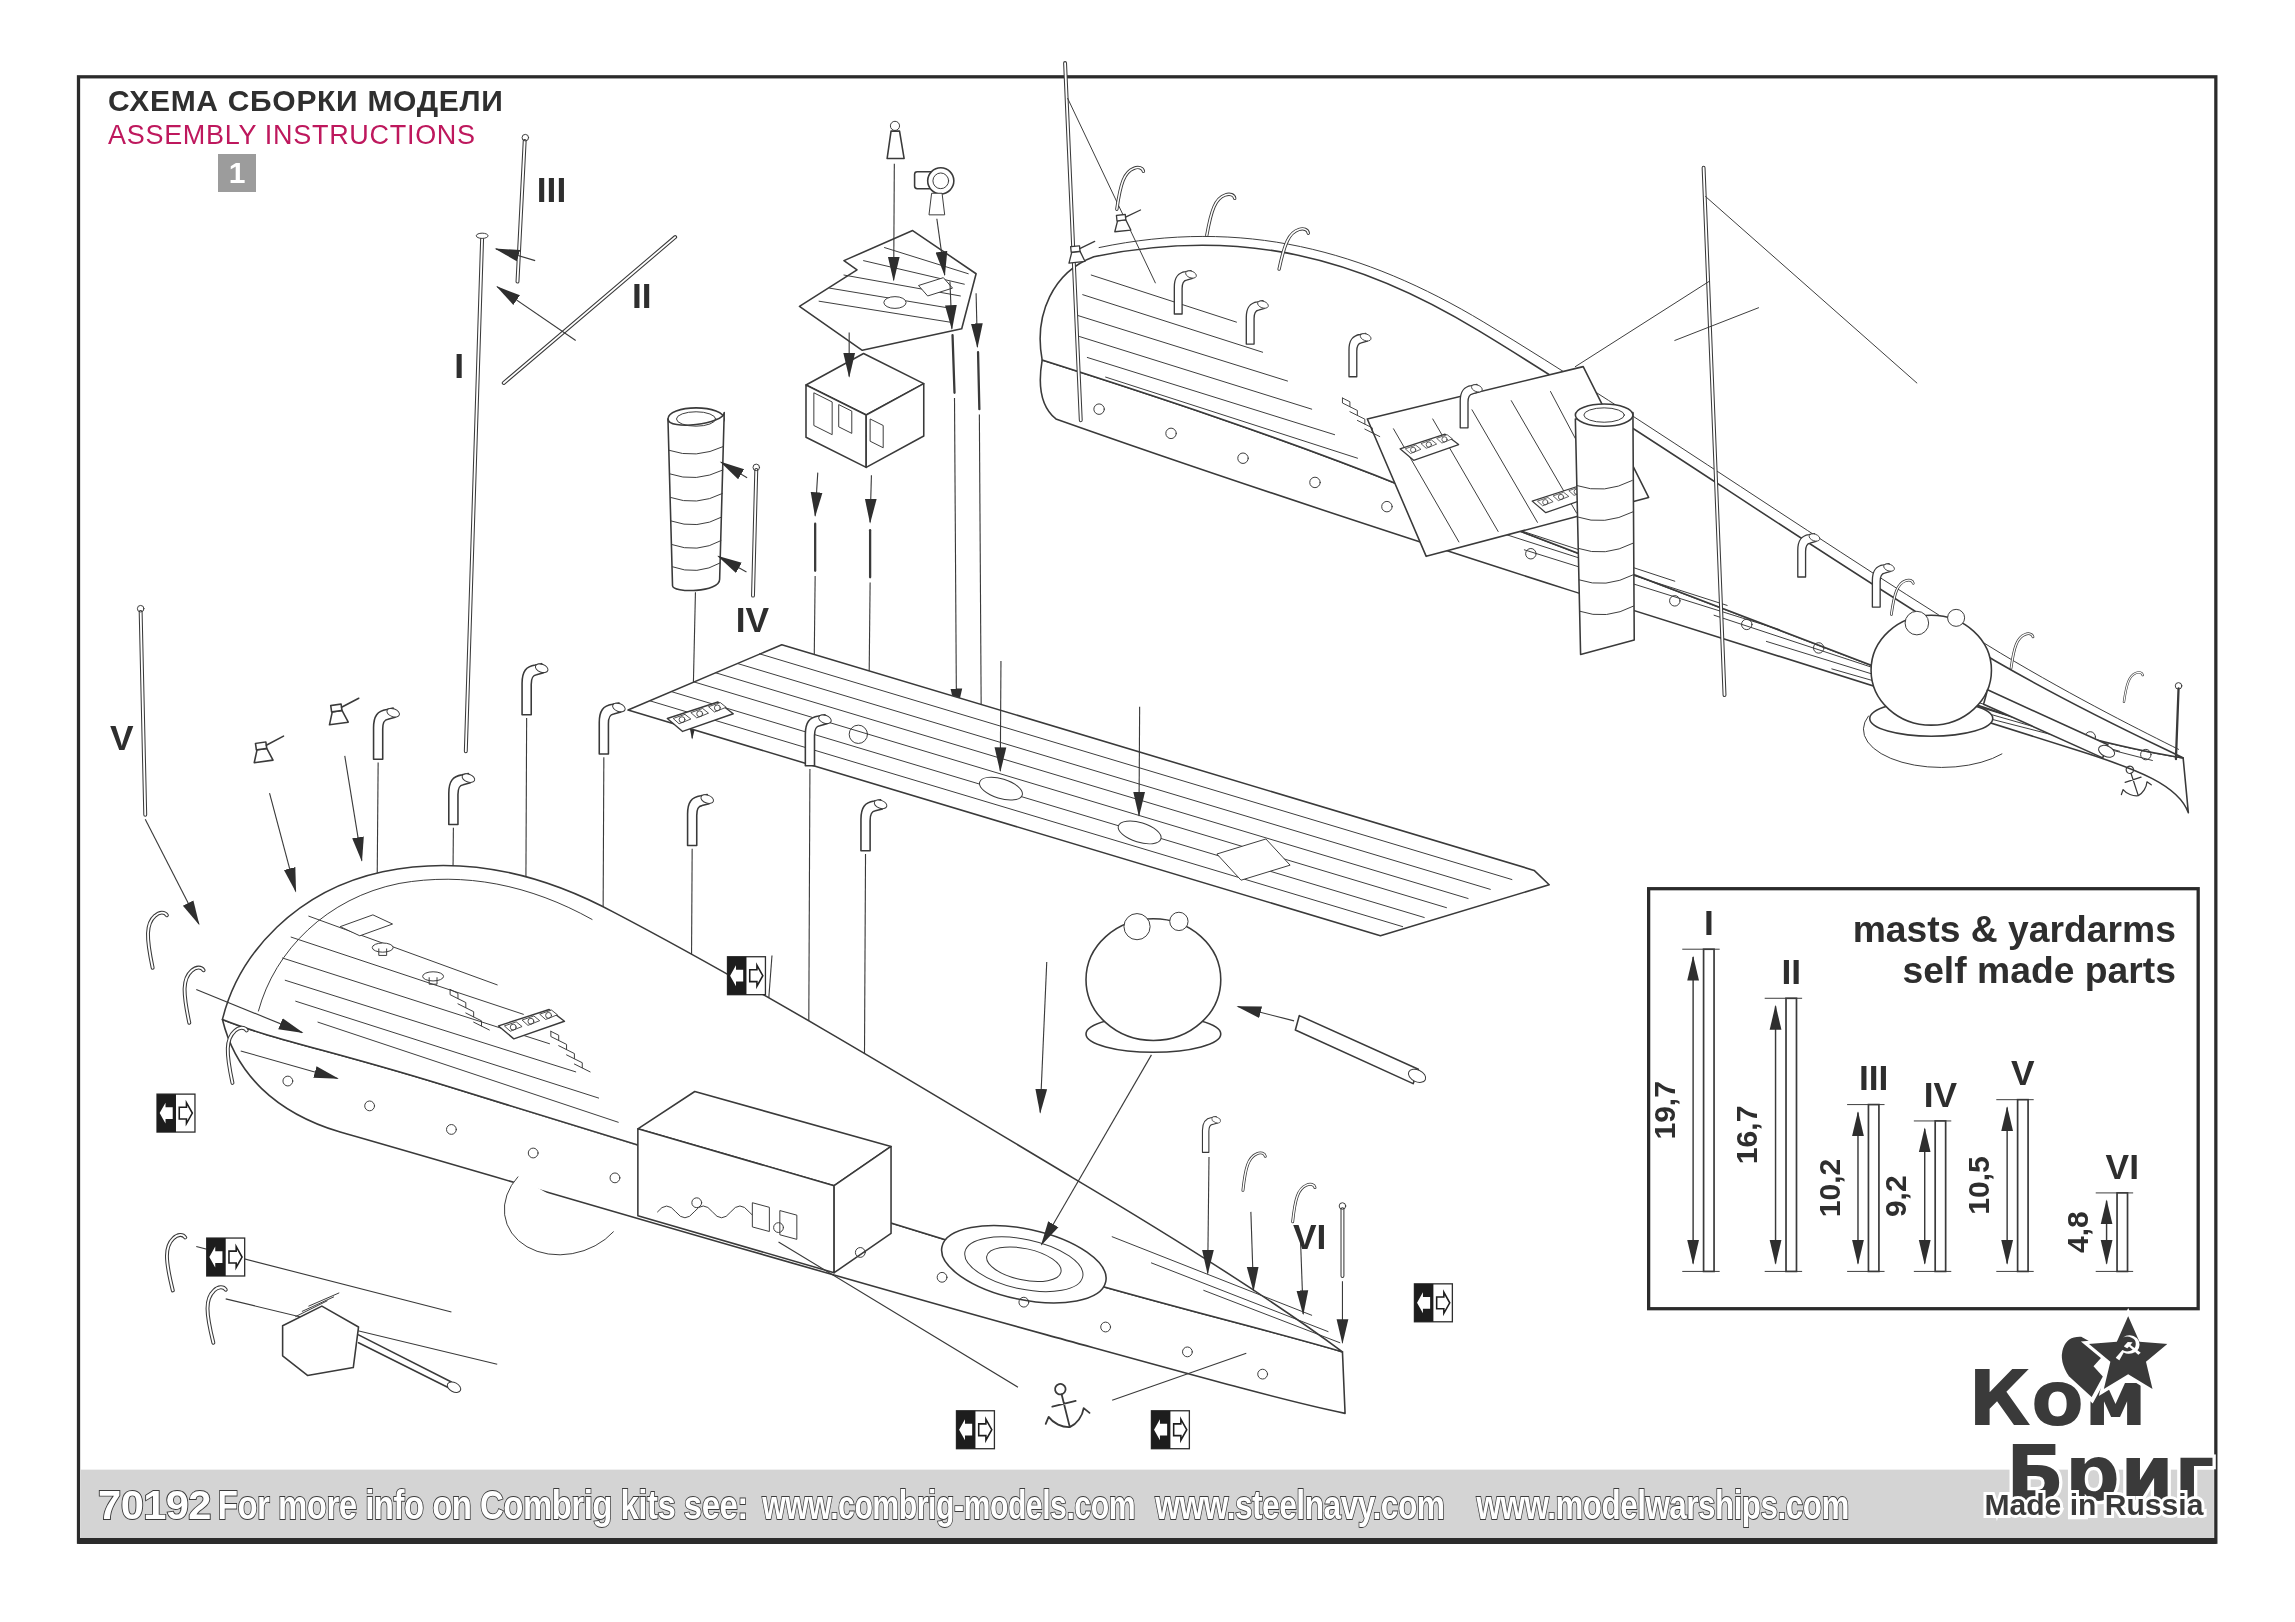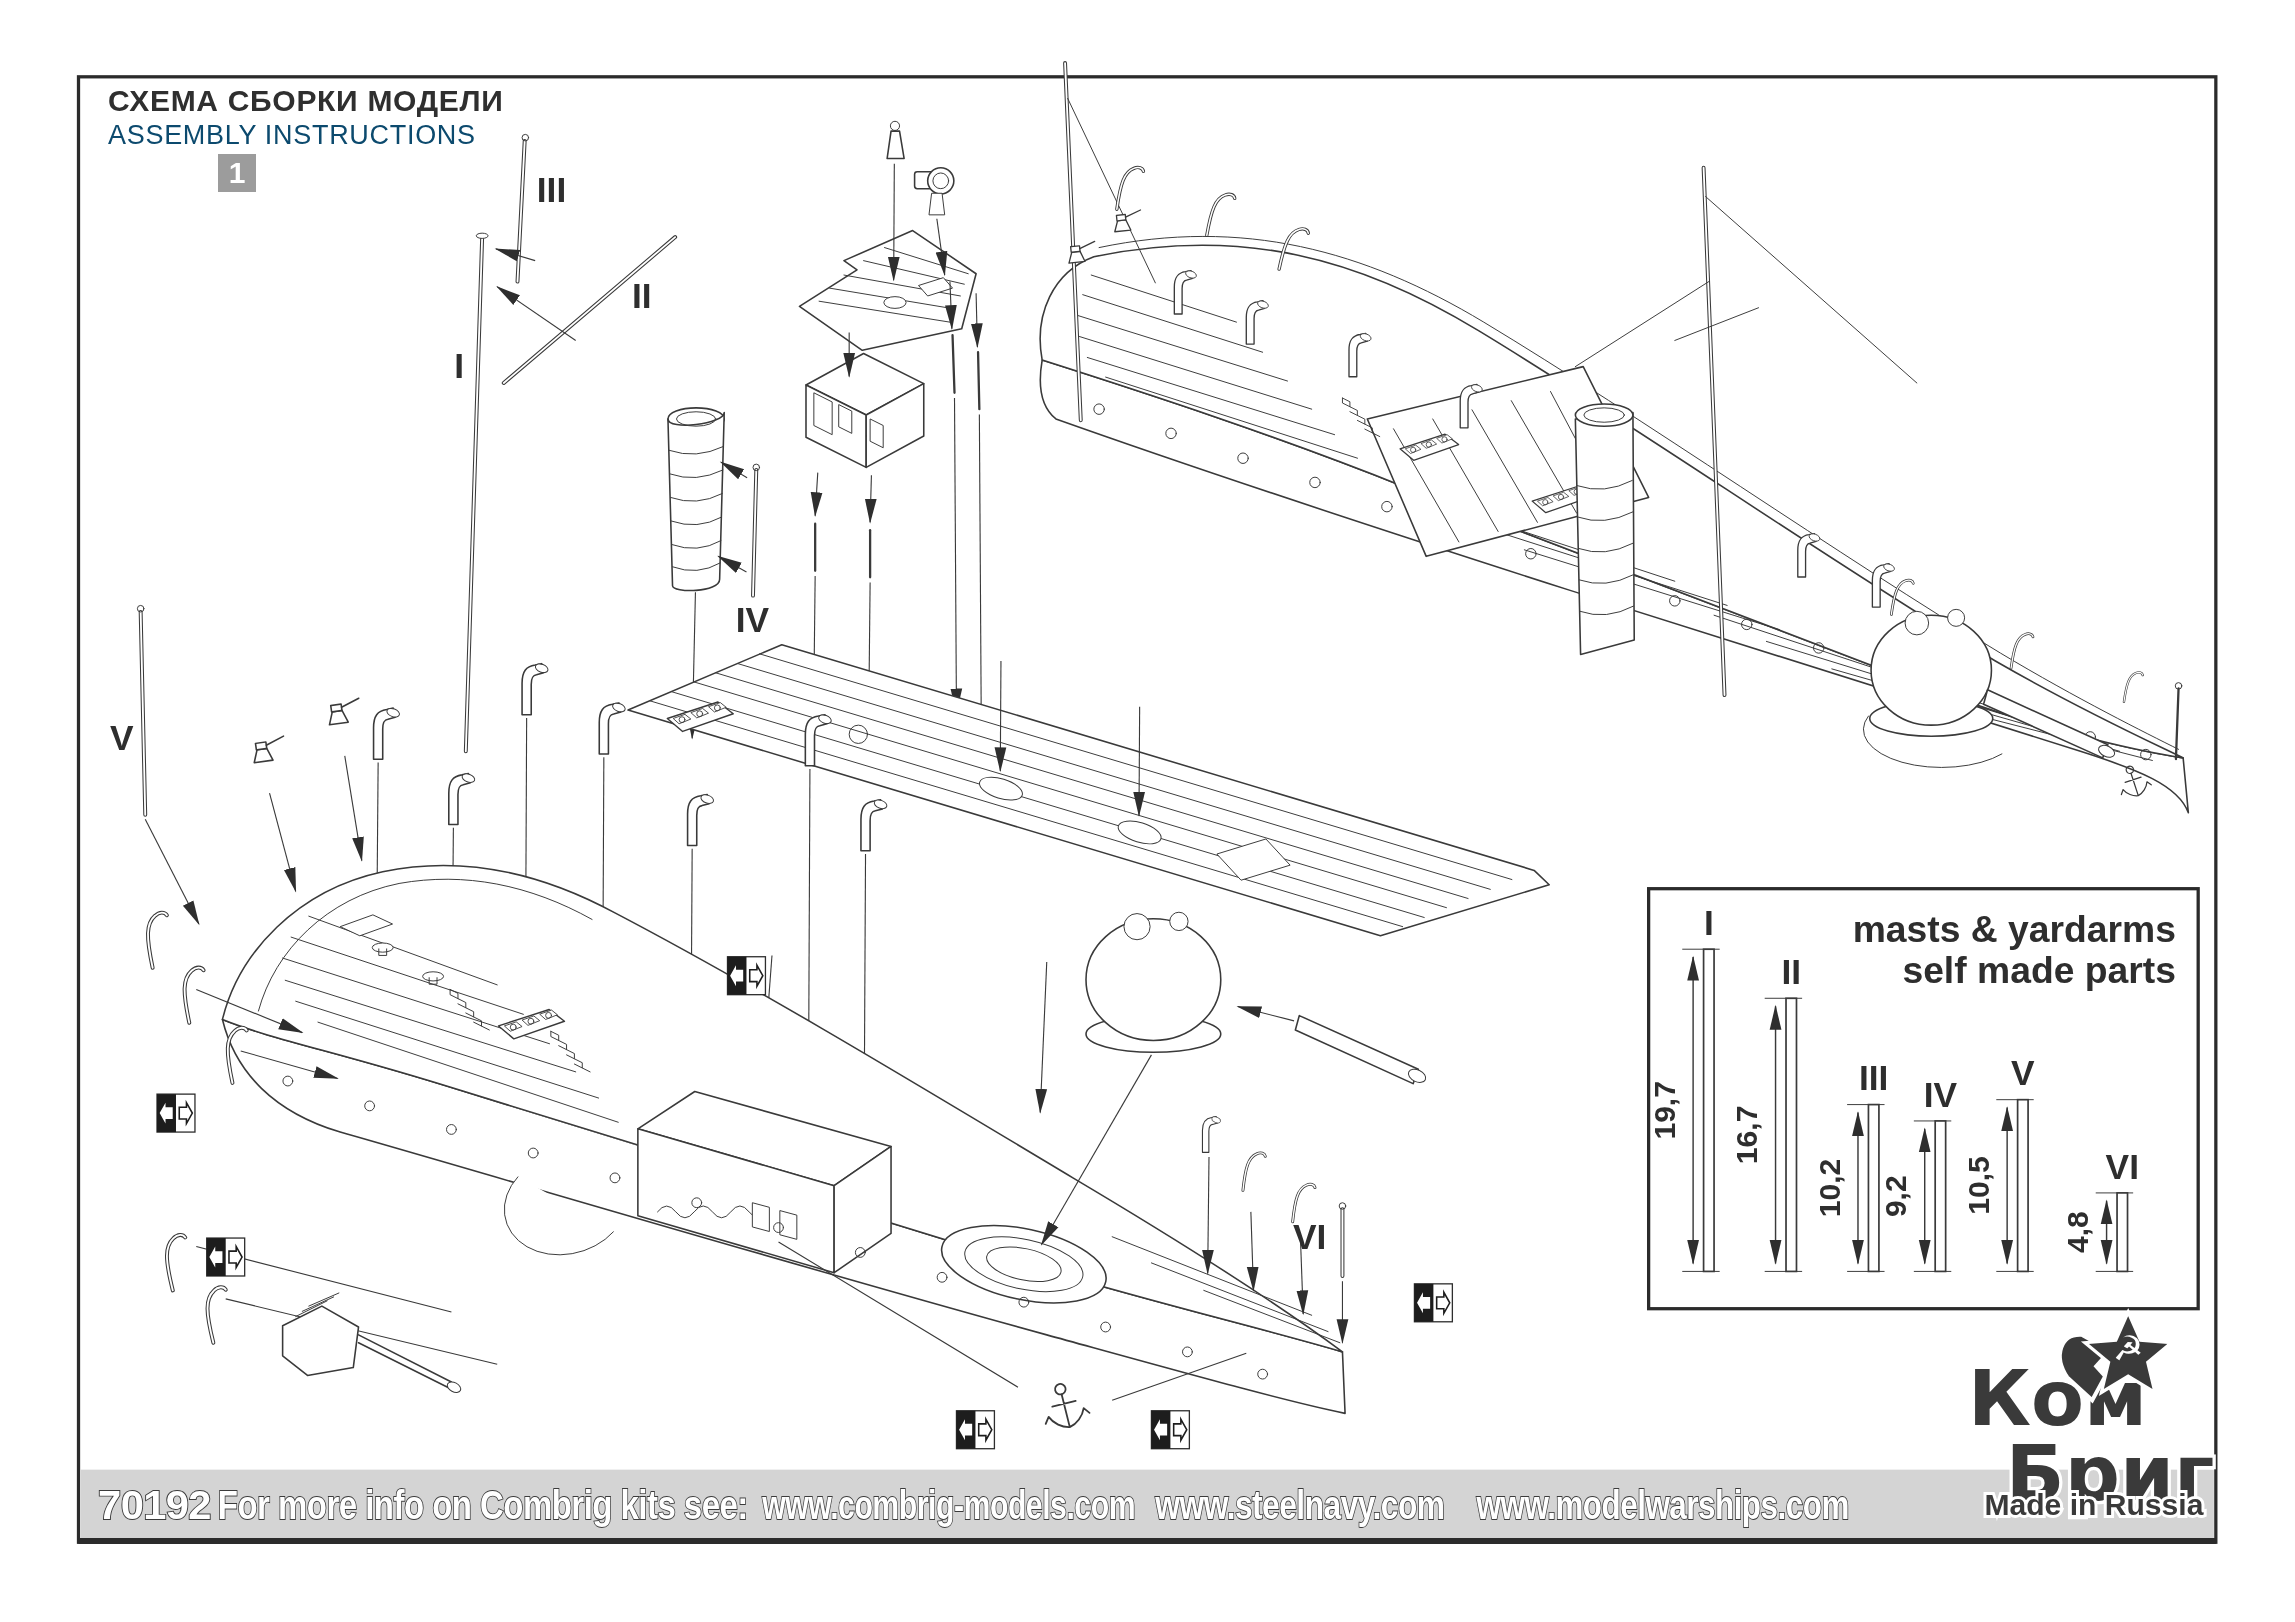--- a/index.html
+++ b/index.html
@@ -2,21 +2,21 @@
 <html style="font-size:10.5px"><head>
 <meta charset="utf-8">
 <style>
   html,body{margin:0;padding:0;background:#e8e8e8;}
   .page{position:relative;width:2295px;height:1623px;background:#ffffff;overflow:hidden;
         font-family:"Liberation Sans",sans-serif;}
   .page svg{position:absolute;left:0;top:0;}
   
   .hdr{position:absolute;left:108px;top:84px;color:#2f2f2f;}
   .hdr .t1{font-size:30px;font-weight:700;letter-spacing:0.7px;line-height:1.15;}
-  .hdr .t2{font-size:27px;font-weight:400;color:#0c4a6e;letter-spacing:0.7px;line-height:1.2;}
+  .hdr .t2{font-size:27px;font-weight:400;color:#be185d;letter-spacing:0.7px;line-height:1.2;}
   .badge{position:absolute;left:218px;top:154px;width:38px;height:38px;background:#9c9c9c;
          color:#fff;font-size:30px;font-weight:700;display:flex;align-items:center;justify-content:center;}
   
   .ln  {fill:none;stroke:#3a3a3a;stroke-width:2.4;stroke-linecap:round;stroke-linejoin:round;}
   .ln15{fill:none;stroke:#3a3a3a;stroke-width:1.5;stroke-linecap:round;}
   .ln35{fill:none;stroke:#3a3a3a;stroke-width:3.5;stroke-linecap:round;}
   .wfill{fill:#ffffff;stroke:#3a3a3a;stroke-width:2.4;stroke-linejoin:round;}
   .wfill15{fill:#ffffff;stroke:#3a3a3a;stroke-width:1.5;stroke-linejoin:round;}
   .lead{fill:none;stroke:#3a3a3a;stroke-width:1.7;}
   .tube{fill:none;stroke:#3a3a3a;stroke-width:6;stroke-linecap:round;}

